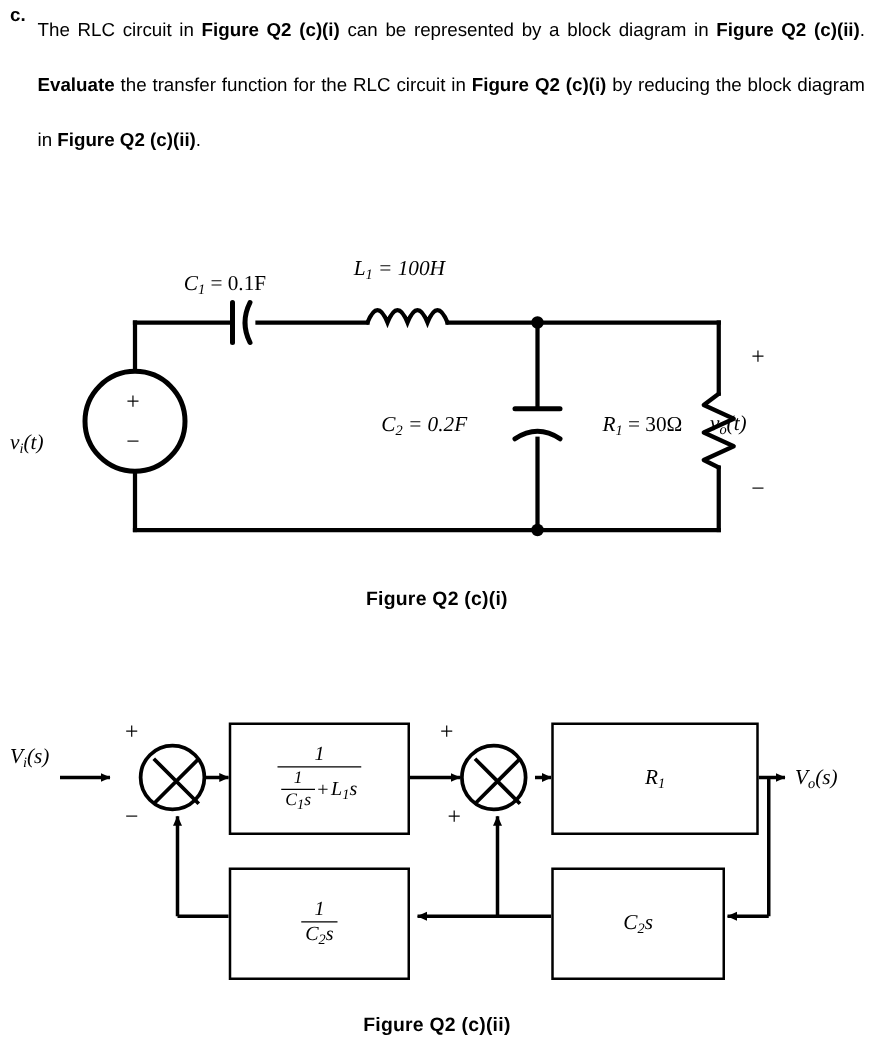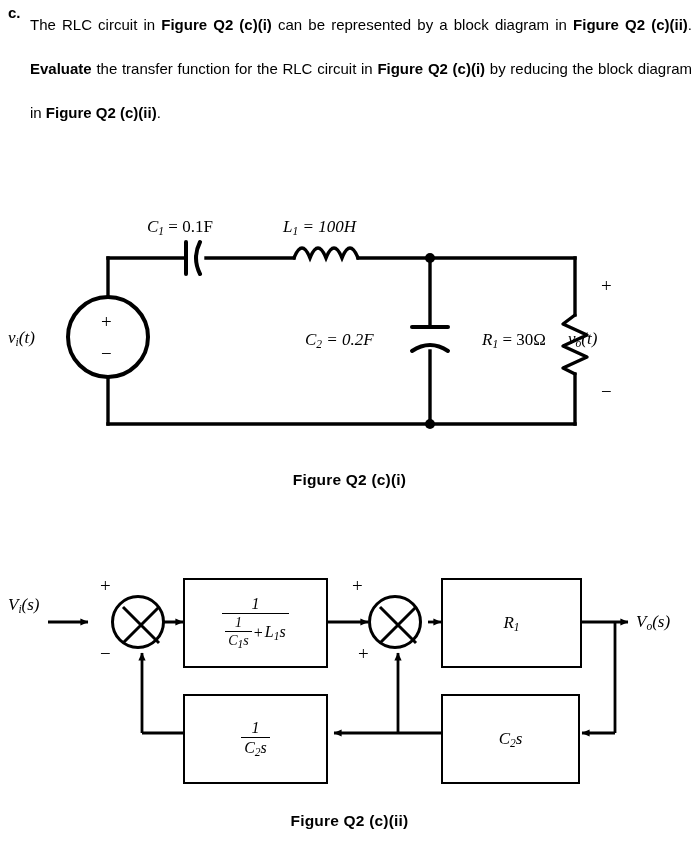--- a/index.html
+++ b/index.html
@@ -188,29 +188,29 @@
 
     <circle cx="430" cy="62" r="5" fill="#000" stroke="none"></circle>
     <circle cx="430" cy="228" r="5" fill="#000" stroke="none"></circle>
 
     <circle cx="108" cy="141" r="40" fill="#fff" stroke="#000" stroke-width="4"></circle>
   </svg>
 
   <div class="sign" style="left:101px; top:116px;">+</div>
   <div class="sign" style="left:101px; top:148px;">−</div>
 
-  <div class="mlabel" style="left:8px; top:133px;">
+  <div class="mlabel" style="left:8px; top:149px;">
     <span>v</span><span class="sub">i</span><span>(t)</span>
   </div>
 
   <div class="mlabel" style="left:147px; top:22px;">
     <span>C</span><span class="sub">1</span><span class="up"> = 0.1F</span>
   </div>
 
-  <div class="mlabel" style="left:283px; top:22px;">
+  <div class="mlabel" style="left:283px; top:10px;">
     <span>L</span><span class="sub">1</span><span> = 100H</span>
   </div>
 
   <div class="mlabel" style="left:305px; top:135px;">
     <span>C</span><span class="sub">2</span><span> = 0.2F</span>
   </div>
 
   <div class="mlabel" style="left:482px; top:135px;">
     <span>R</span><span class="sub">1</span><span class="up"> = 30Ω</span>
   </div>
@@ -280,21 +280,21 @@
             <span class="num">1</span>
             <span class="den"><span>C</span><span class="sub">1</span><span>s</span></span>
           </span>
           <span class="up" style="font-style:normal;">+</span>
           <span><span>L</span><span class="sub">1</span><span>s</span></span>
         </span>
       </span>
     </div>
   </div>
 
-  <div class="bd-box" style="left:441px; top:38px; width:141px; height:90px;">
+  <div class="bd-box" style="left:441px; top:38px; width:166px; height:90px;">
     <span><span>R</span><span class="sub">1</span></span>
   </div>
 
   <div class="bd-box" style="left:183px; top:154px; width:145px; height:90px;">
     <div class="frac" style="font-size:16px;">
       <span class="num">1</span>
       <span class="den"><span>C</span><span class="sub">2</span><span>s</span></span>
     </div>
   </div>
 

